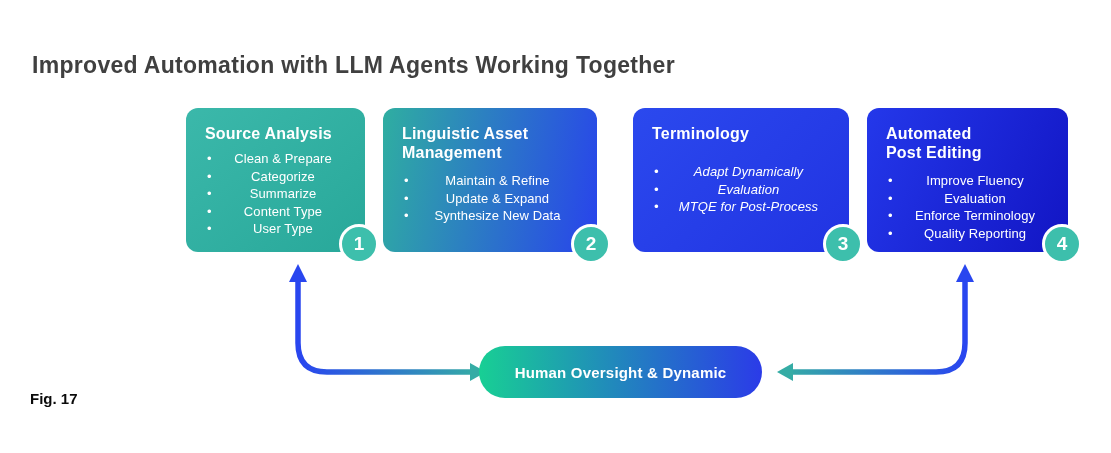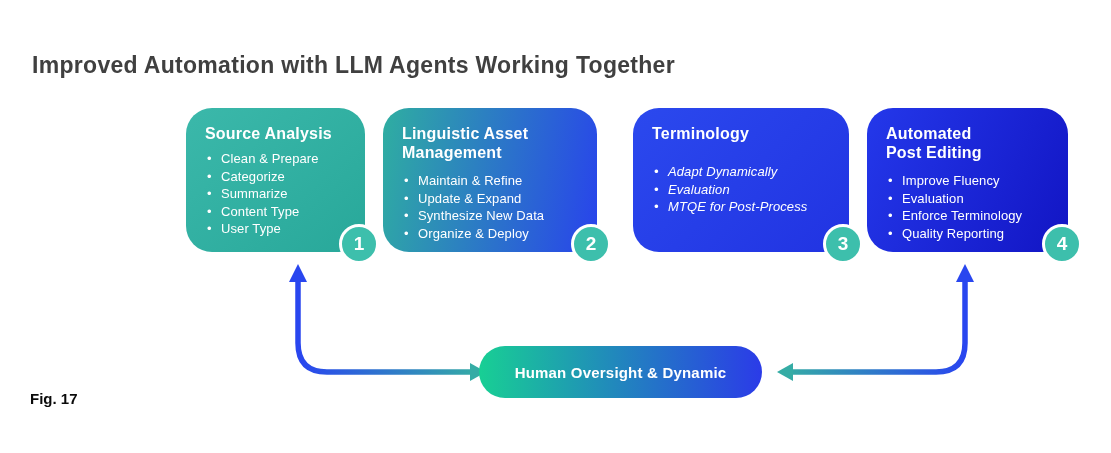--- a/index.html
+++ b/index.html
@@ -18,41 +18,42 @@
     margin: 16px;
     font-size: 23px;
     font-weight: bold;
     letter-spacing: 0.3px;
     color: #404040;
   }
   .card {
     position: absolute;
     top: 108px;
     height: 144px;
-    border-radius: 26px;
+    border-radius: 12px;
     color: #ffffff;
     box-sizing: border-box;
     padding: 16px 20px 0 19px;
   }
   .card1 { left: 186px; width: 179px; background: linear-gradient(140deg, #3BB8AA 0%, #28A89A 100%); }
   .card2 { left: 383px; width: 214px; background: linear-gradient(100deg, #2FAEA1 0%, #2843EC 100%); }
   .card3 { left: 633px; width: 216px; background: linear-gradient(135deg, #2B49EE 0%, #2133E2 100%); }
   .card4 { left: 867px; width: 201px; background: linear-gradient(115deg, #2438EA 0%, #1215C4 100%); }
   .card-title {
     font-size: 16px;
     font-weight: bold;
     line-height: 19px;
     letter-spacing: 0.2px;
   }
   .bullets {
     list-style: none;
     margin: 10px 0 0 0;
     padding: 0;
     font-size: 13px;
     letter-spacing: 0.1px;
+    text-align: center;
   }
   .card1 .bullets { margin-top: 7px; }
   .card3 .bullets { margin-top: 20px; font-style: italic; }
   .bullets li {
     position: relative;
     padding-left: 16px;
     line-height: 17.5px;
   }
   .bullets li::before {
     content: "\2022";
@@ -136,21 +137,20 @@
 
   <section class="card card2">
     <div class="card-title">
       <div>Linguistic Asset</div>
       <div>Management</div>
     </div>
     <ul class="bullets">
       <li>Maintain &amp; Refine</li>
       <li>Update &amp; Expand</li>
       <li>Synthesize New Data</li>
-      <li>Organize &amp; Deploy</li>
     </ul>
     <div class="step-badge">2</div>
   </section>
 
   <section class="card card3">
     <div class="card-title">
       <div>Terminology</div>
       <div></div>
     </div>
     <ul class="bullets">

